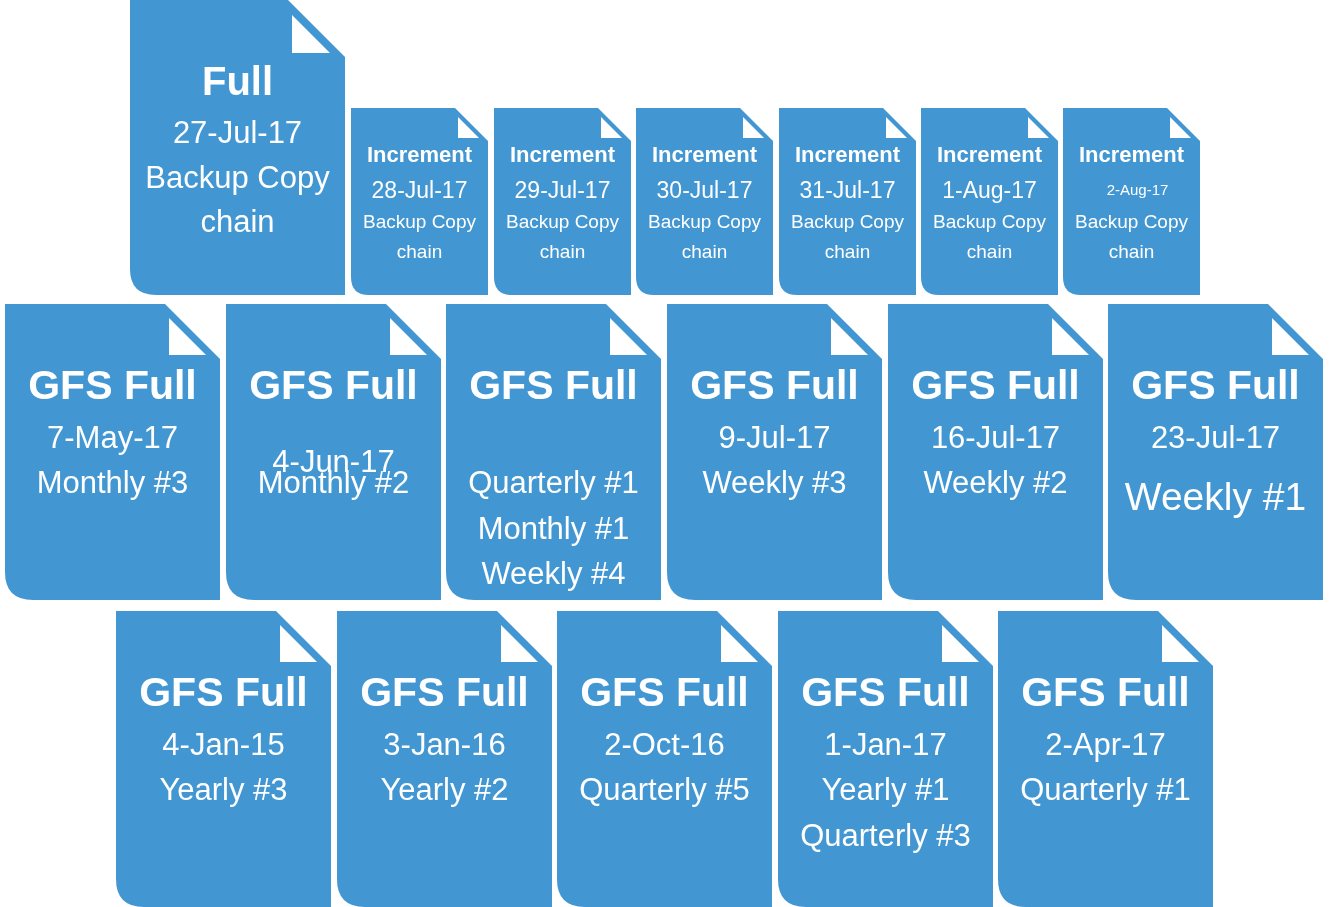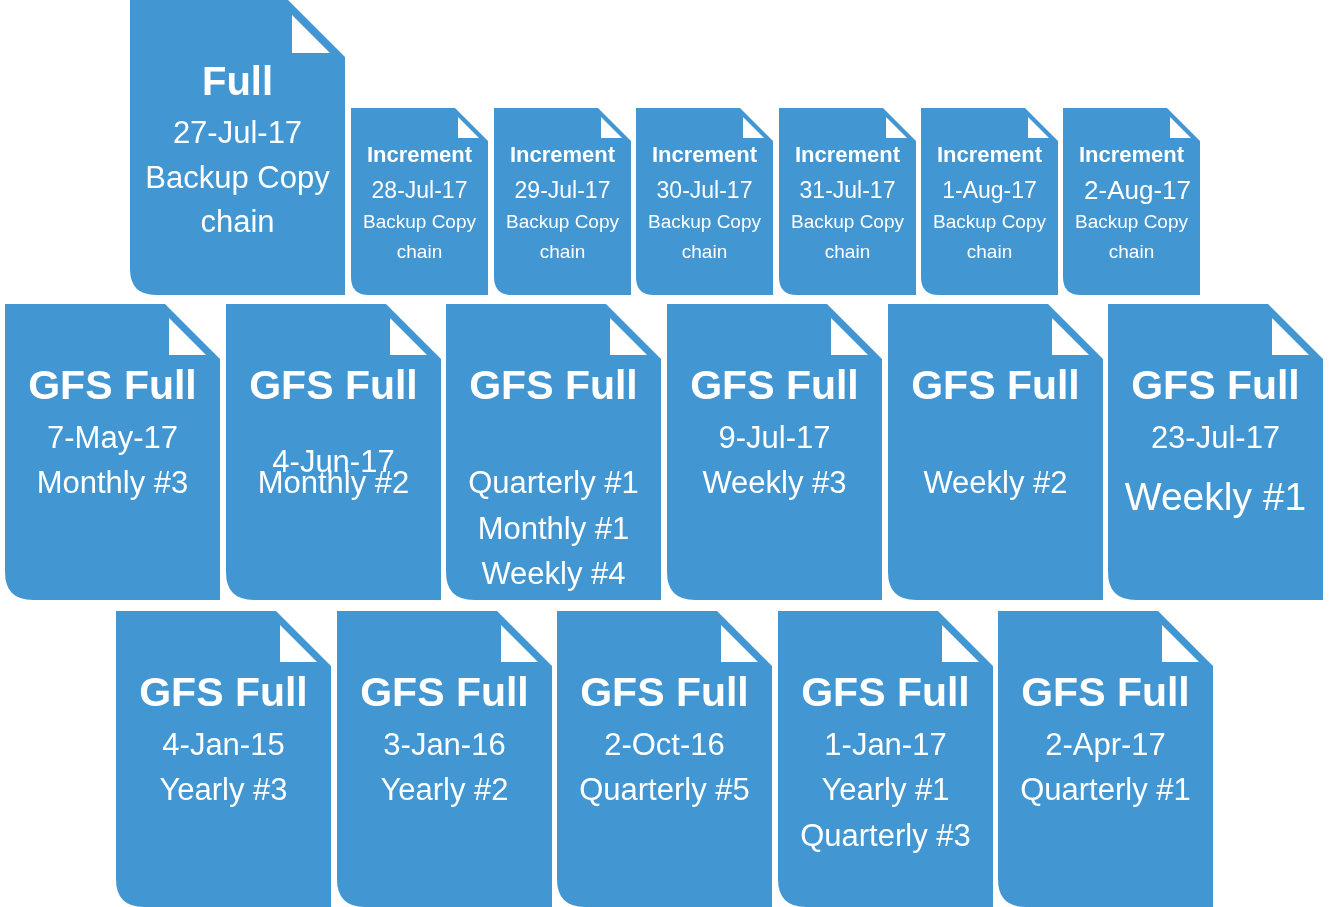--- a/index.html
+++ b/index.html
@@ -73,21 +73,21 @@
       <div class="text" style="top: 67px; font-size: 23px; line-height: 30px;">1-Aug-17</div>
       <div class="text" style="top: 101px; font-size: 19px; line-height: 26px;">Backup Copy</div>
       <div class="text" style="top: 131px; font-size: 19px; line-height: 26px;">chain</div>
     </div>
     <div class="card" style="left: 1063px; top: 108px; width: 137px; height: 187px;">
       <svg class="shape" width="137" height="187" viewBox="0 0 137 187">
         <path d="M0,0 L104,0 L137,33 L137,187 L18,187 Q0,187 0,169 Z" fill="#4296D2"></path>
         <path d="M107,9 L128,30 L107,30 Z" fill="#FFFFFF"></path>
       </svg>
       <div class="text title" style="top: 33px; font-size: 22px; line-height: 28px;">Increment</div>
-      <div class="text" style="top: 67px; font-size: 26px; line-height: 30px; padding-left: 12px;">2-Aug-17</div>
+      <div class="text" style="top: 67px; font-size: 15px; line-height: 30px; padding-left: 12px;">2-Aug-17</div>
       <div class="text" style="top: 101px; font-size: 19px; line-height: 26px;">Backup Copy</div>
       <div class="text" style="top: 131px; font-size: 19px; line-height: 26px;">chain</div>
     </div>
     <div class="card" style="left: 5px; top: 304px; width: 215px; height: 296px;">
       <svg class="shape" width="215" height="296" viewBox="0 0 215 296">
         <path d="M0,0 L160,0 L215,55 L215,296 L28,296 Q0,296 0,268 Z" fill="#4296D2"></path>
         <path d="M164,14 L201,51 L164,51 Z" fill="#FFFFFF"></path>
       </svg>
       <div class="text title" style="top: 56px; font-size: 41px; line-height: 50px;">GFS Full</div>
       <div class="text" style="top: 113px; font-size: 31px; line-height: 42px;">7-May-17</div>
@@ -120,20 +120,21 @@
       <div class="text title" style="top: 56px; font-size: 41px; line-height: 50px;">GFS Full</div>
       <div class="text" style="top: 113px; font-size: 31px; line-height: 42px;">9-Jul-17</div>
       <div class="text" style="top: 158px; font-size: 31px; line-height: 42px;">Weekly #3</div>
     </div>
     <div class="card" style="left: 888px; top: 304px; width: 215px; height: 296px;">
       <svg class="shape" width="215" height="296" viewBox="0 0 215 296">
         <path d="M0,0 L160,0 L215,55 L215,296 L28,296 Q0,296 0,268 Z" fill="#4296D2"></path>
         <path d="M164,14 L201,51 L164,51 Z" fill="#FFFFFF"></path>
       </svg>
       <div class="text title" style="top: 56px; font-size: 41px; line-height: 50px;">GFS Full</div>
+      <div class="text" style="top: 113px; font-size: 31px; line-height: 42px;">16-Jul-17</div>
       <div class="text" style="top: 158px; font-size: 31px; line-height: 42px;">Weekly #2</div>
     </div>
     <div class="card" style="left: 1108px; top: 304px; width: 215px; height: 296px;">
       <svg class="shape" width="215" height="296" viewBox="0 0 215 296">
         <path d="M0,0 L160,0 L215,55 L215,296 L28,296 Q0,296 0,268 Z" fill="#4296D2"></path>
         <path d="M164,14 L201,51 L164,51 Z" fill="#FFFFFF"></path>
       </svg>
       <div class="text title" style="top: 56px; font-size: 41px; line-height: 50px;">GFS Full</div>
       <div class="text" style="top: 113px; font-size: 31px; line-height: 42px;">23-Jul-17</div>
       <div class="text" style="top: 172px; font-size: 39px; line-height: 42px;">Weekly #1</div>

